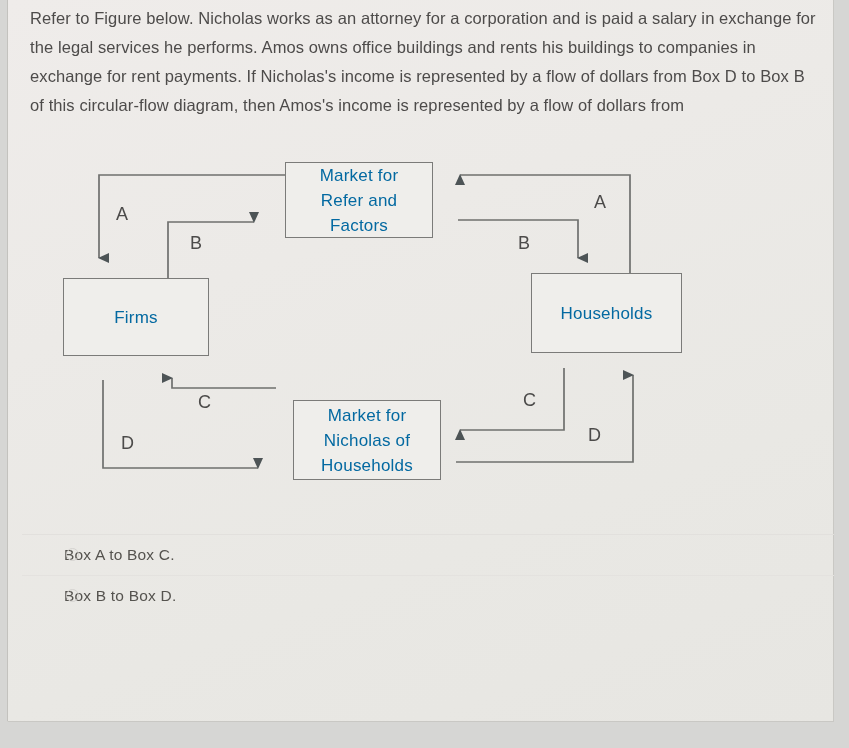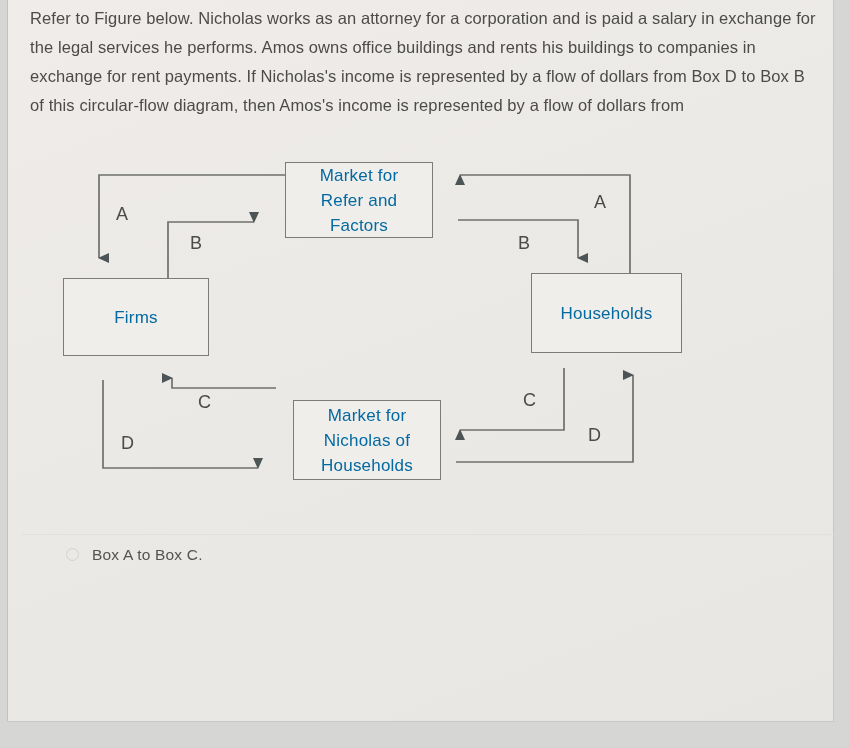--- a/index.html
+++ b/index.html
@@ -117,21 +117,20 @@
     top: 50%;
     margin-top: -7px;
     width: 13px;
     height: 13px;
     border: 1.3px solid #d4d2cf;
     border-radius: 50%;
     background: transparent;
     box-sizing: border-box;
   }
   .opt-label {
-    margin-left: 28px;
     font-size: 15.5px;
     color: #55534f;
     letter-spacing: 0.2px;
   }
 </style>
 </head>
 <body>
 
 <div id="card">
 
@@ -217,15 +216,19 @@
     <span class="flabel" id="lbl-c-right">C</span>
     <span class="flabel" id="lbl-d-right">D</span>
 
   </div>
 
   <div id="options">
     <div class="opt-row">
       <span class="radio"></span>
       <span class="opt-label">Box A to Box C.</span>
     </div>
+    <div class="opt-row">
+      <span class="radio"></span>
+      <span class="opt-label">Box B to Box D.</span>
+    </div>
   </div>
 
 </div>
 
 </body></html>

